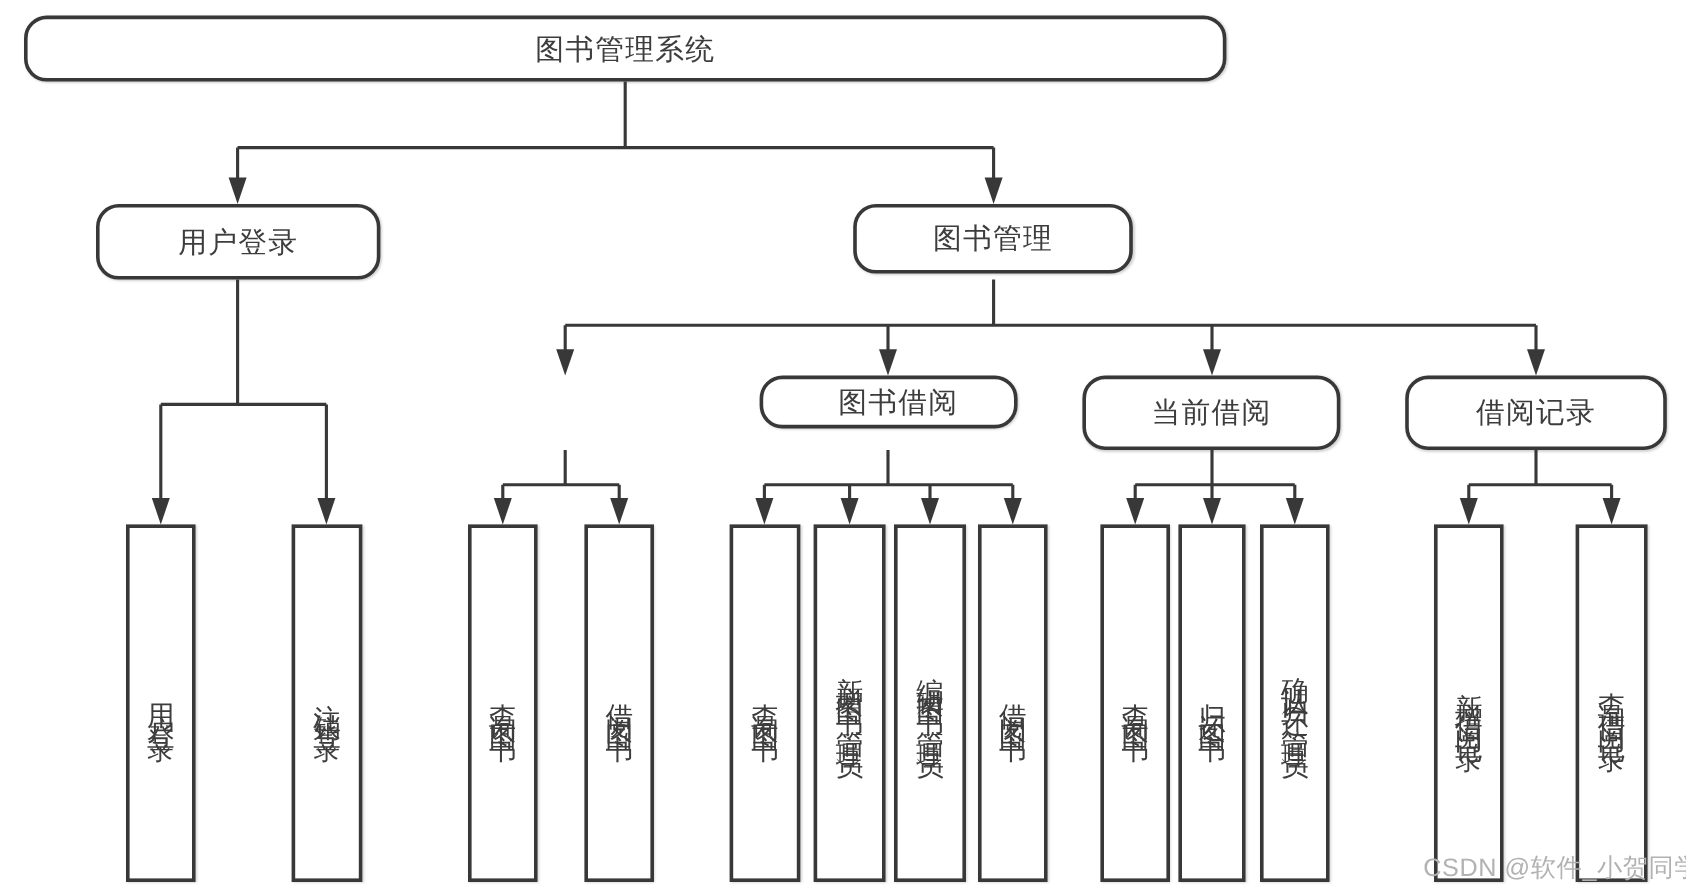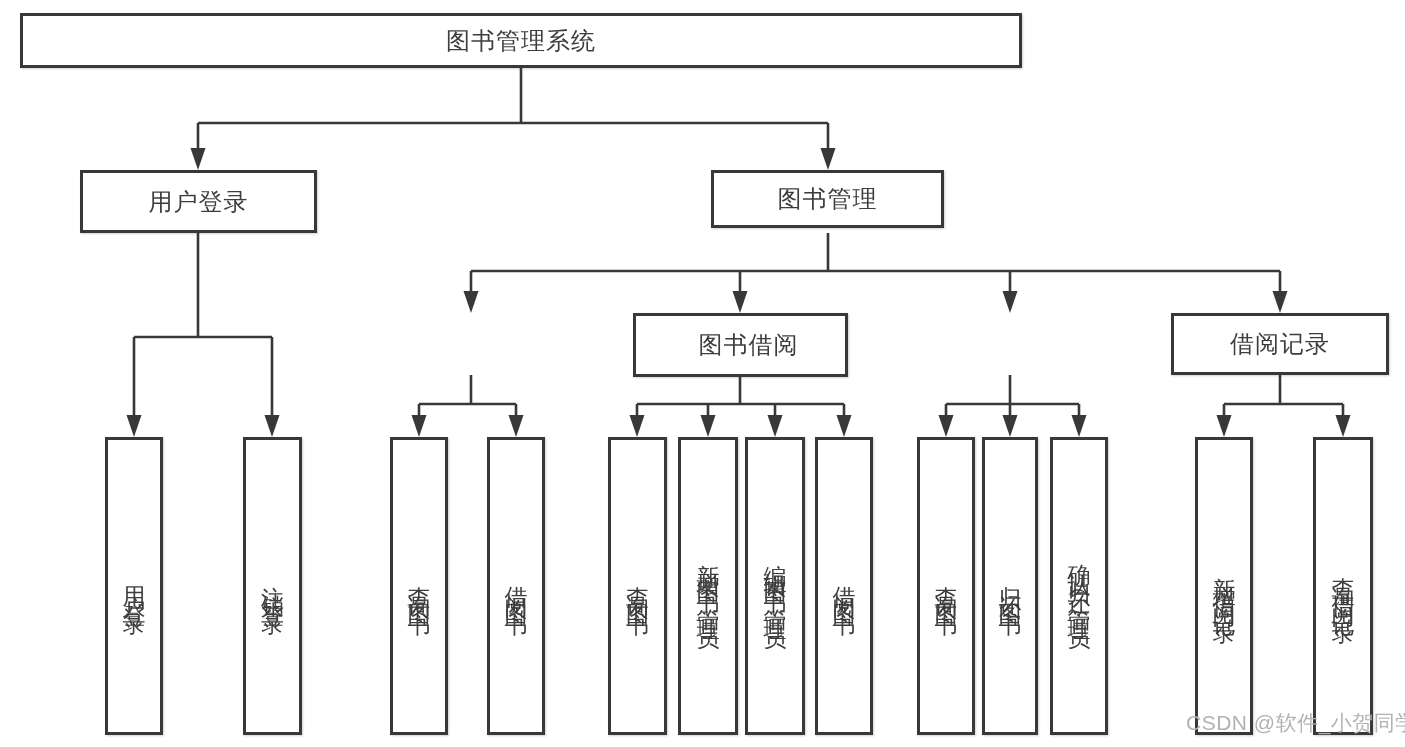--- a/index.html
+++ b/index.html
@@ -31,20 +31,21 @@
     display: flex;
     align-items: center;
     justify-content: center;
     z-index: 1;
     box-shadow: 1px 1px 2px rgba(0,0,0,0.18);
   }
   .node.h {
     font-size: 24px;
     letter-spacing: 1px;
     white-space: nowrap;
+    border-radius: 19px;
   }
   .node.v {
     writing-mode: vertical-rl;
     font-size: 23px;
     letter-spacing: 9px;
     line-height: 1;
     white-space: nowrap;
   }
   .watermark {
     position: absolute;
@@ -83,21 +84,22 @@
       <polygon points="1071.5,415 1086.5,415 1079,437" fill="#383838"></polygon>
       <polygon points="1216.5,415 1231.5,415 1224,437" fill="#383838"></polygon>
       <polygon points="1335.5,415 1350.5,415 1343,437" fill="#383838"></polygon>
     </svg>
 
   <div class="node h" style="left:20px; top:13px; width:1002px; height:55px;">图书管理系统</div>
 
   <div class="node h" style="left:80px; top:170px; width:237px; height:63px;">用户登录</div>
   <div class="node h" style="left:711px; top:170px; width:233px; height:58px;">图书管理</div>
 
-  <div class="node h" style="left:633px; top:313px; width:215px; height:64px;padding-left:16px;">图书借阅</div>
+  <div class="node h" style="left:633px; top:313px; width:215px; height:44px;padding-left:16px;">图书借阅</div>
+  <div class="node h" style="left:902px; top:313px; width:215px; height:62px;">当前借阅</div>
   <div class="node h" style="left:1171px; top:313px; width:218px; height:62px;">借阅记录</div>
 
   <div class="node v" style="left:105px; top:437px; width:58px; height:298px;">用户登录</div>
   <div class="node v" style="left:243px; top:437px; width:59px; height:298px;">注销登录</div>
 
   <div class="node v" style="left:390px; top:437px; width:58px; height:298px;">查询图书</div>
   <div class="node v" style="left:487px; top:437px; width:58px; height:298px;">借阅图书</div>
 
   <div class="node v" style="left:608px; top:437px; width:59px; height:298px;">查询图书</div>
   <div class="node v" style="left:678px; top:437px; width:60px; height:298px;">新增图书（管理员）</div>

